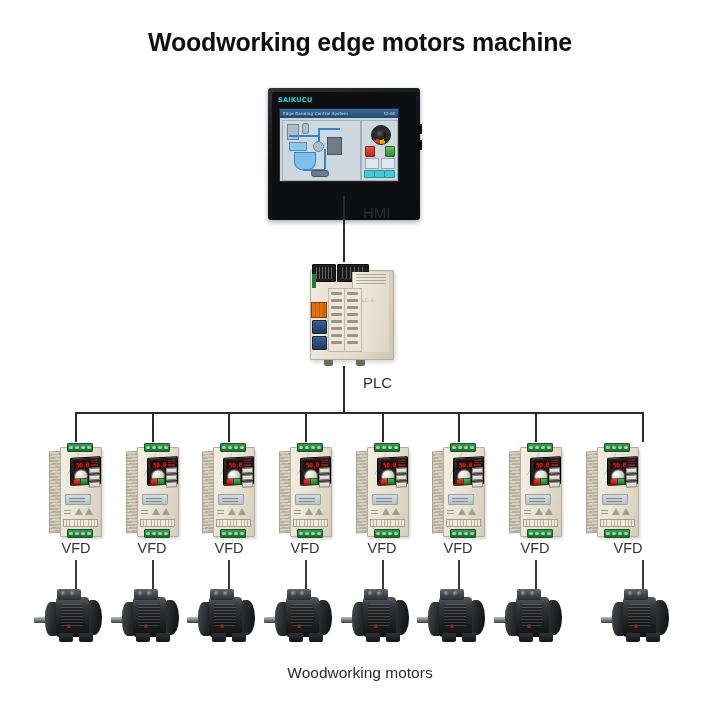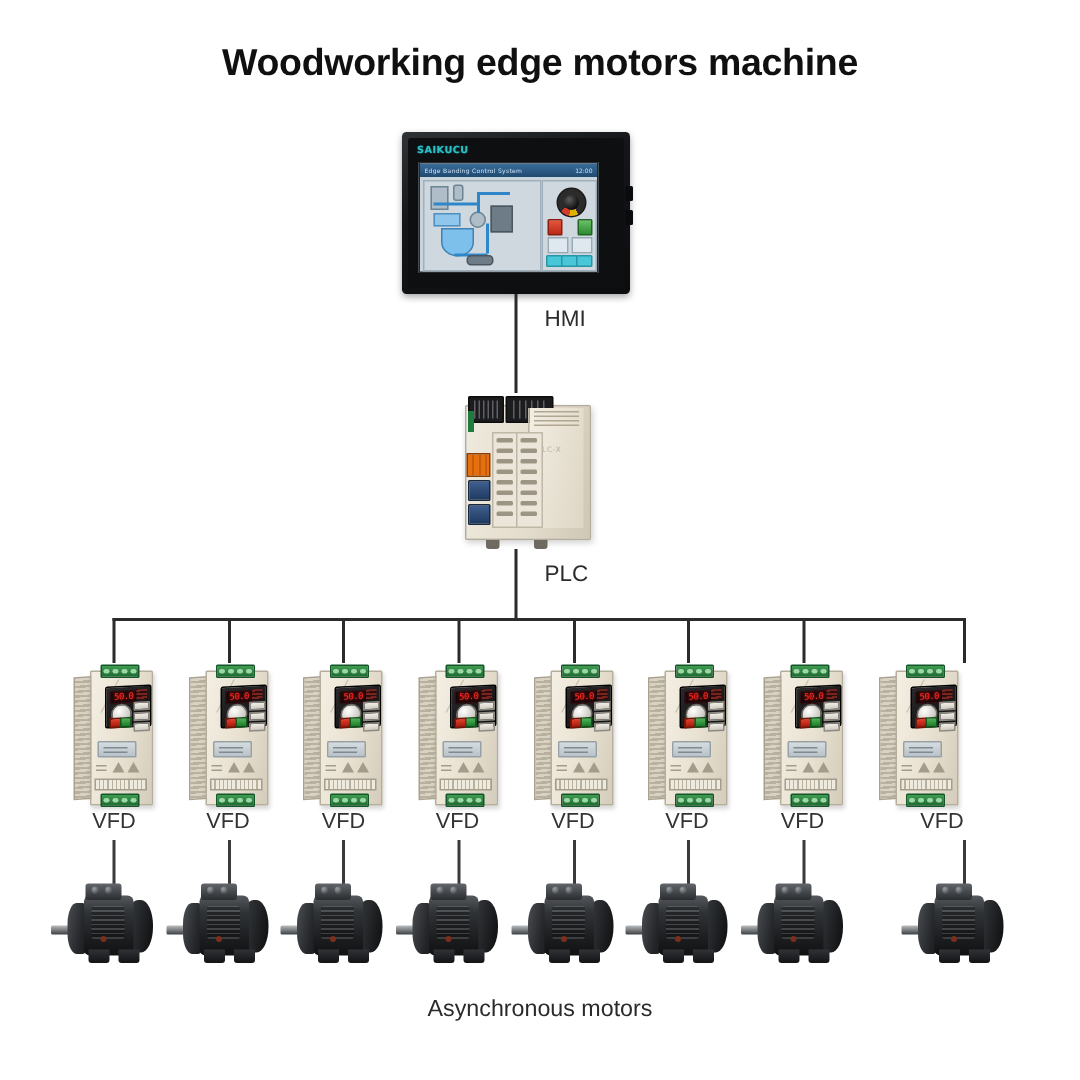--- a/index.html
+++ b/index.html
@@ -74,21 +74,21 @@
     width: 720px;
     left: 0;
   }
 
   
   .hmi {
     position: absolute;
     left: 268px;
     top: 88px;
     width: 152px;
-    height: 108px;
+    height: 132px;
   }
   .hmi-bezel {
     position: absolute;
     inset: 0;
     background: linear-gradient(160deg, #2f3236 0%, #141619 38%, #0b0c0e 100%);
     border-radius: 3px;
     box-shadow: 0 2px 5px rgba(0,0,0,0.35);
   }
   .hmi-bezel-inner {
     position: absolute;
@@ -1165,15 +1165,15 @@
     <div class="mot-fins"></div>
     <div class="mot-box">
         <i style="left:4px"></i>
         <i style="left:13px"></i>
       </div>
     <div class="mot-dot"></div>
     <div class="mot-foot" style="left:25px;"></div>
     <div class="mot-foot" style="left:45px;"></div>
   </div>
 
-  <div class="lbl-bottom" style="top:664px;">Asynchronous motors</div>
+  <div class="lbl-bottom" style="top:664px;">Woodworking motors</div>
 
 </div>
 
 </body></html>

